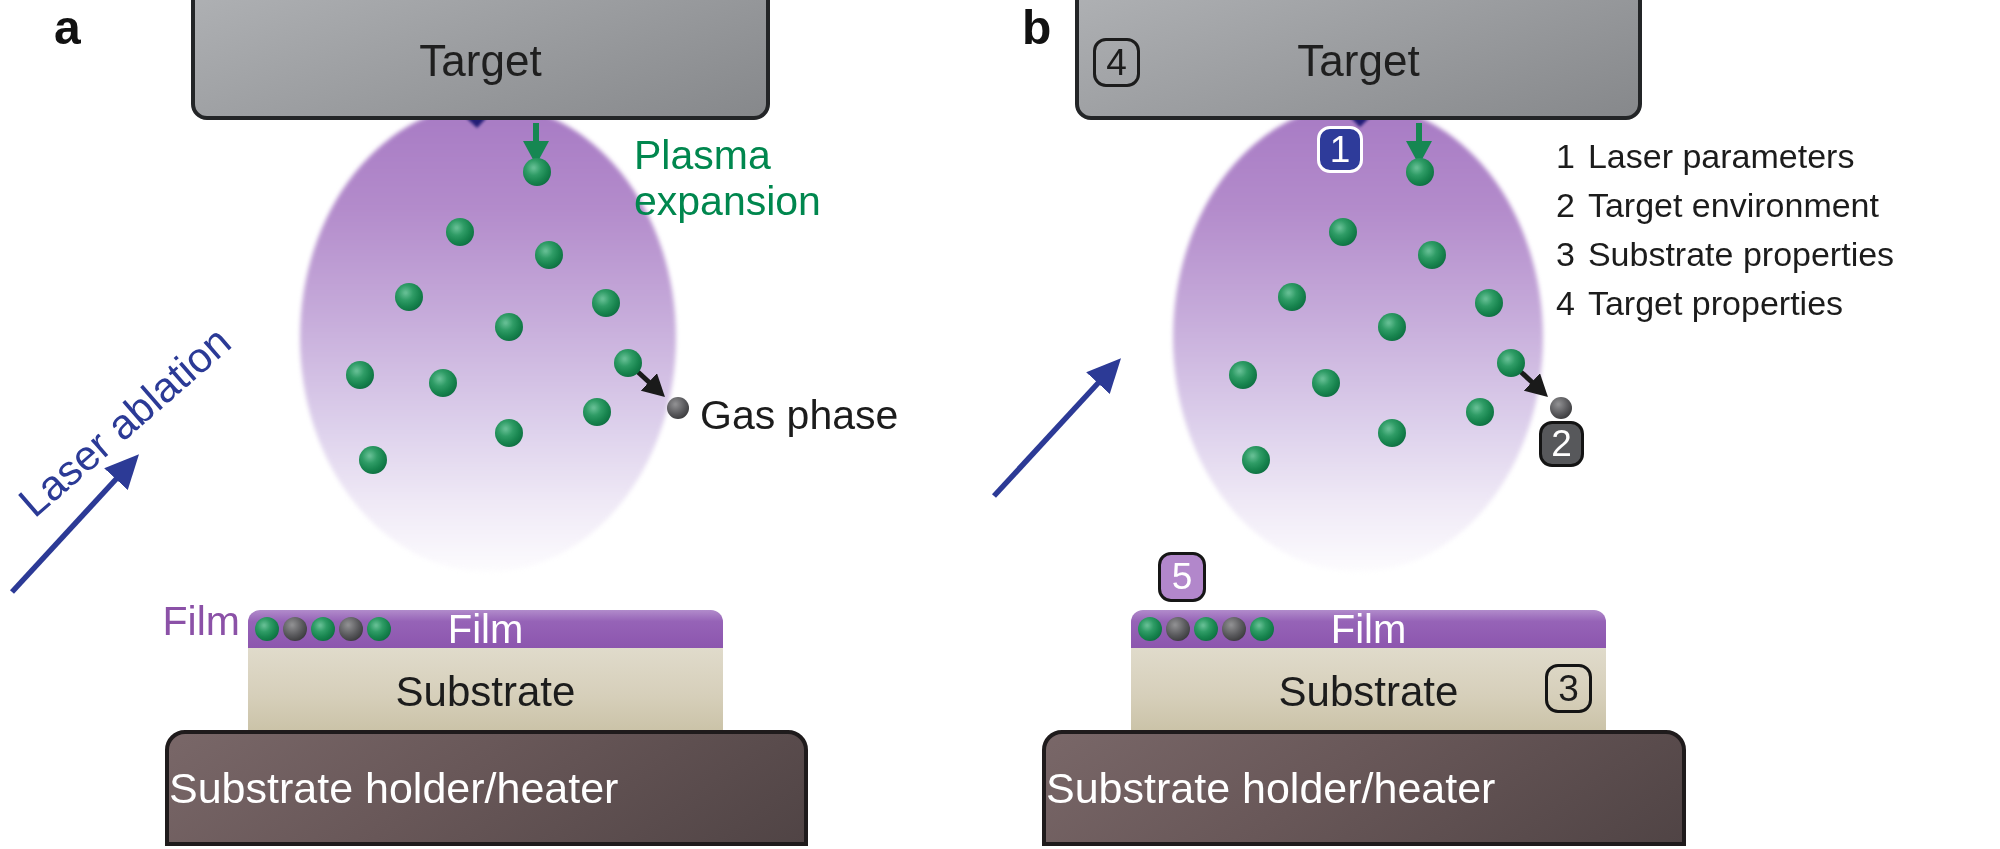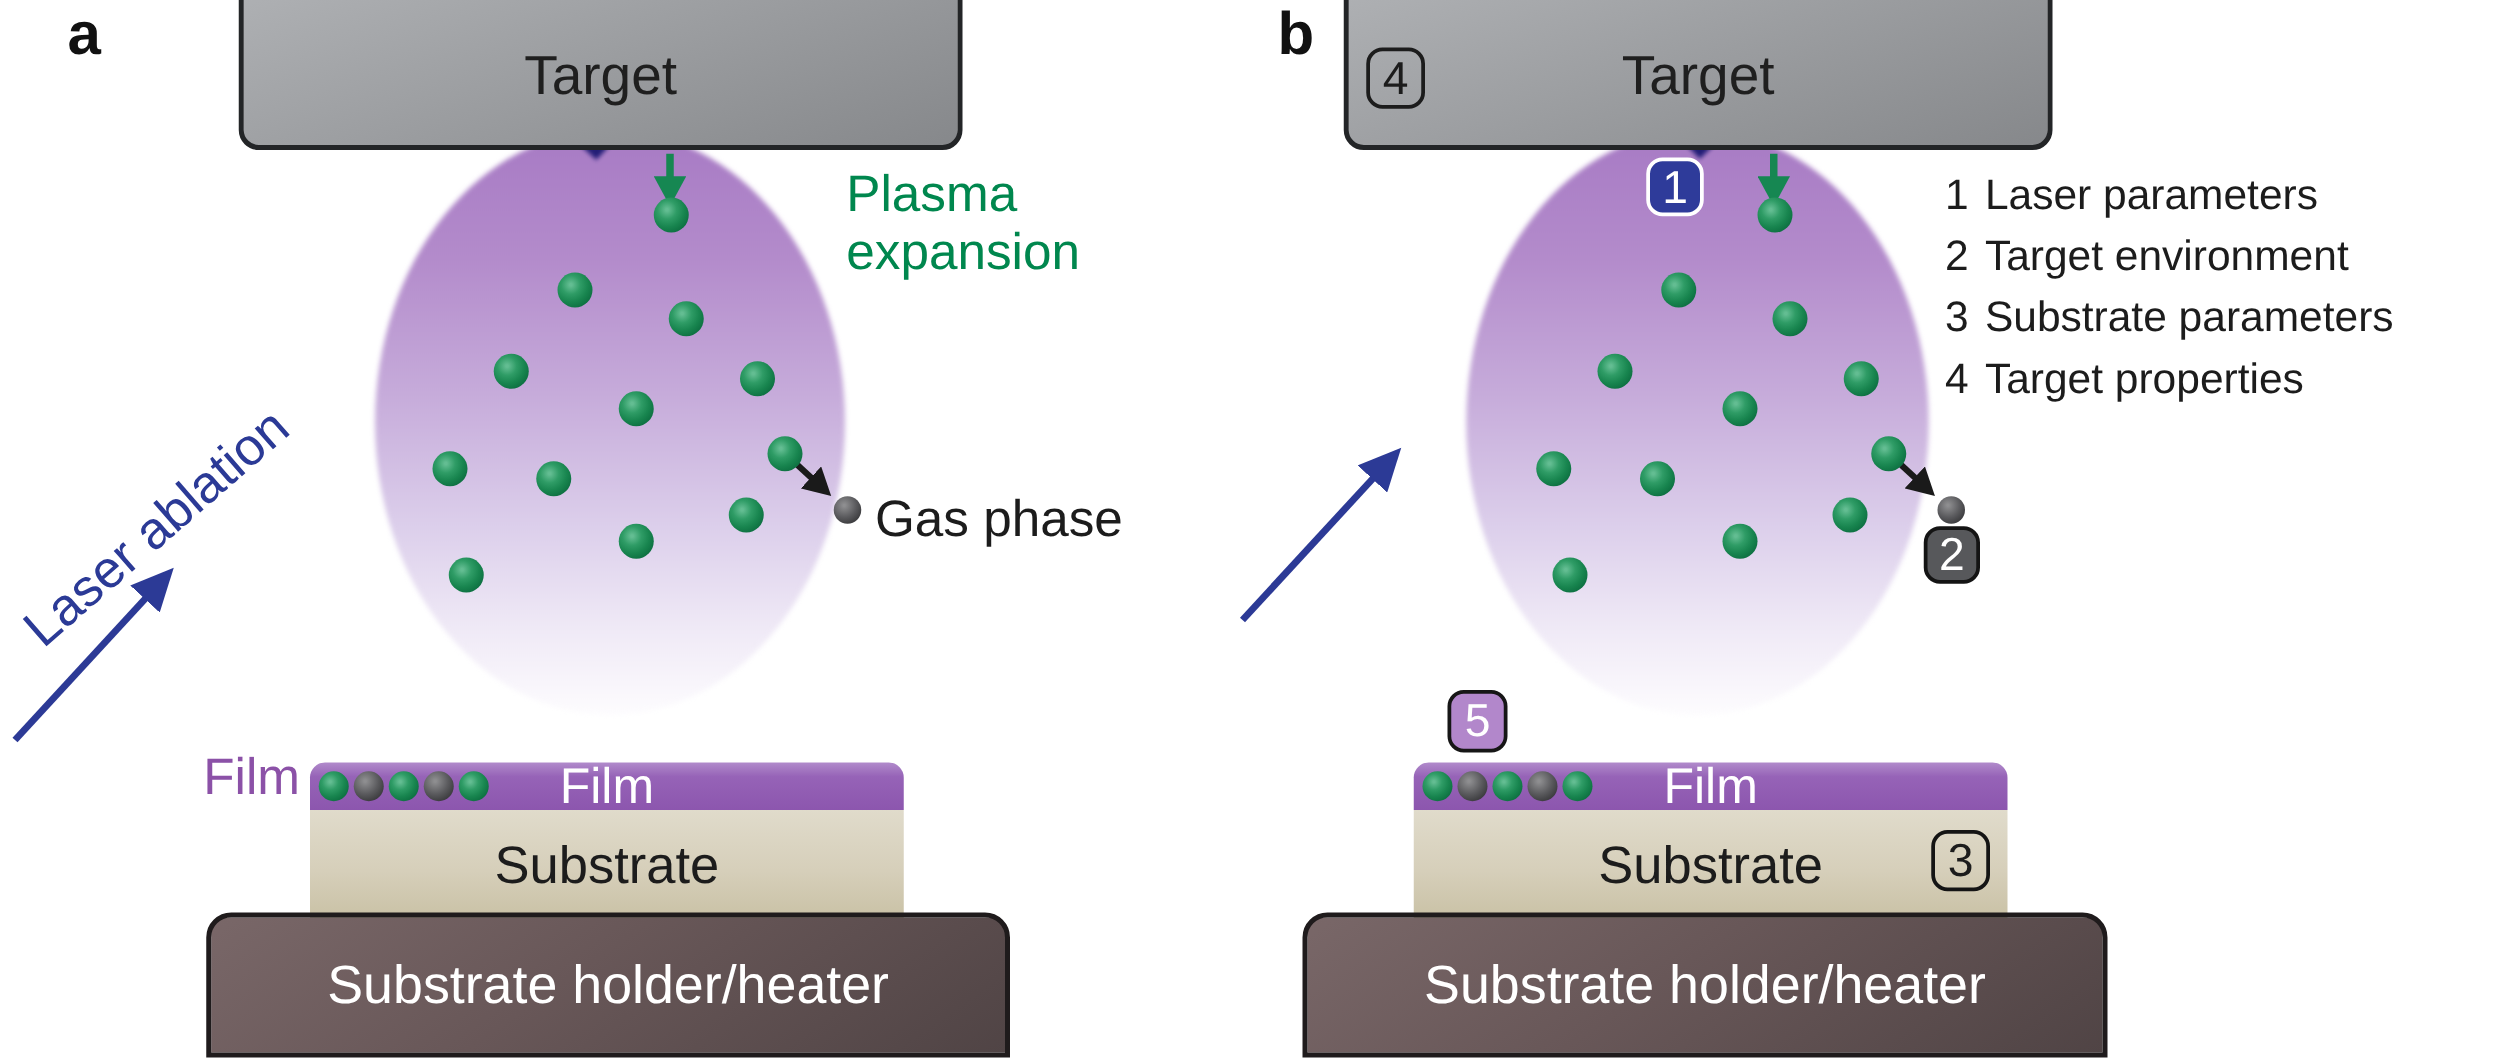--- a/index.html
+++ b/index.html
@@ -60,21 +60,21 @@
     background:linear-gradient(180deg,var(--substrate-tan-light) 0%,var(--substrate-tan) 55%,var(--substrate-tan-dark) 100%);
     display:flex;align-items:center;justify-content:center;
     color:var(--ink);font-size:42px;
   }
   .substrate.a{left:248px;width:475px;}
   .substrate.b{left:1131px;width:475px;}
   .holder{
     position:absolute;top:730px;height:116px;z-index:4;box-sizing:border-box;
     border:4px solid #1f1b1c;border-radius:20px 20px 0 0;
     background:linear-gradient(145deg,var(--holder-light) 0%,#685758 45%,var(--holder-dark) 100%);
-    display:flex;align-items:center;justify-content:center;
+    display:flex;align-items:center;justify-content:flex-start;
     color:#fff;font-size:43px;
   }
   .holder.a{left:165px;width:643px;}
   .holder.b{left:1042px;width:644px;}
 
   
   .particle{position:absolute;border-radius:50%;z-index:5;}
   .particle.green{background:radial-gradient(circle at 38% 35%, #63bd92 4%, #2f9c66 30%, #18854f 55%, #0b6b3e 82%, #085c35 100%);}
   .particle.dark{background:radial-gradient(circle at 38% 33%, #8e8e90 4%, #5a5a5d 48%, #2e2e30 90%);}
 
@@ -89,21 +89,21 @@
   .badge.b1{left:1317px;top:126px;width:46px;height:47px;border:3.5px solid #fff;background:#2e3b9a;color:#fff;}
   .badge.b2{left:1539px;top:421px;width:45px;height:46px;border:3px solid #141414;background:var(--badge2);color:#fff;}
   .badge.b3{left:1545px;top:664px;width:47px;height:49px;border:3px solid #141414;background:transparent;color:var(--ink);}
   .badge.b4{left:1093px;top:38px;width:47px;height:49px;border:3px solid #1c1c1c;background:transparent;color:var(--ink);}
   .badge.b5{left:1158px;top:552px;width:48px;height:50px;border:3px solid #161616;background:var(--badge5);color:#fff;}
 
   
   .panel-letter{position:absolute;top:0px;z-index:8;font-size:48px;font-weight:bold;color:#111;}
   .panel-letter.a{left:54px;}
   .panel-letter.b{left:1022px;}
-  .plasma-label{position:absolute;left:677px;top:132px;z-index:8;font-size:41px;line-height:46px;color:var(--plasma-text);}
+  .plasma-label{position:absolute;left:634px;top:132px;z-index:8;font-size:41px;line-height:46px;color:var(--plasma-text);}
   .gas-label{position:absolute;left:700px;top:393px;z-index:8;font-size:41px;line-height:45px;color:var(--ink);}
   .laser-label{
     position:absolute;left:-40px;top:398px;width:330px;z-index:8;text-align:center;
     font-size:42px;color:var(--laser-text);transform:rotate(-41deg);
   }
   .film-growth-label{
     position:absolute;left:60px;top:598px;width:180px;z-index:8;text-align:right;
     font-size:41px;line-height:46px;color:var(--film-label);
   }
   .legend{position:absolute;left:1556px;top:132px;z-index:8;font-size:34px;line-height:49px;color:var(--ink);}
@@ -238,20 +238,20 @@
   </div>
 
   <div class="legend">
     <div class="legend-line">
       <span class="num">1</span><span class="it"></span><span>Laser parameters</span>
     </div>
     <div class="legend-line">
       <span class="num">2</span><span class="it"></span><span>Target environment</span>
     </div>
     <div class="legend-line">
-      <span class="num">3</span><span class="it"></span><span>Substrate parameters</span>
+      <span class="num">3</span><span class="it"></span><span>Substrate properties</span>
     </div>
     <div class="legend-line">
       <span class="num">4</span><span class="it"></span><span>Target properties</span>
     </div>
   </div>
 
 </div>
 
 </body></html>

